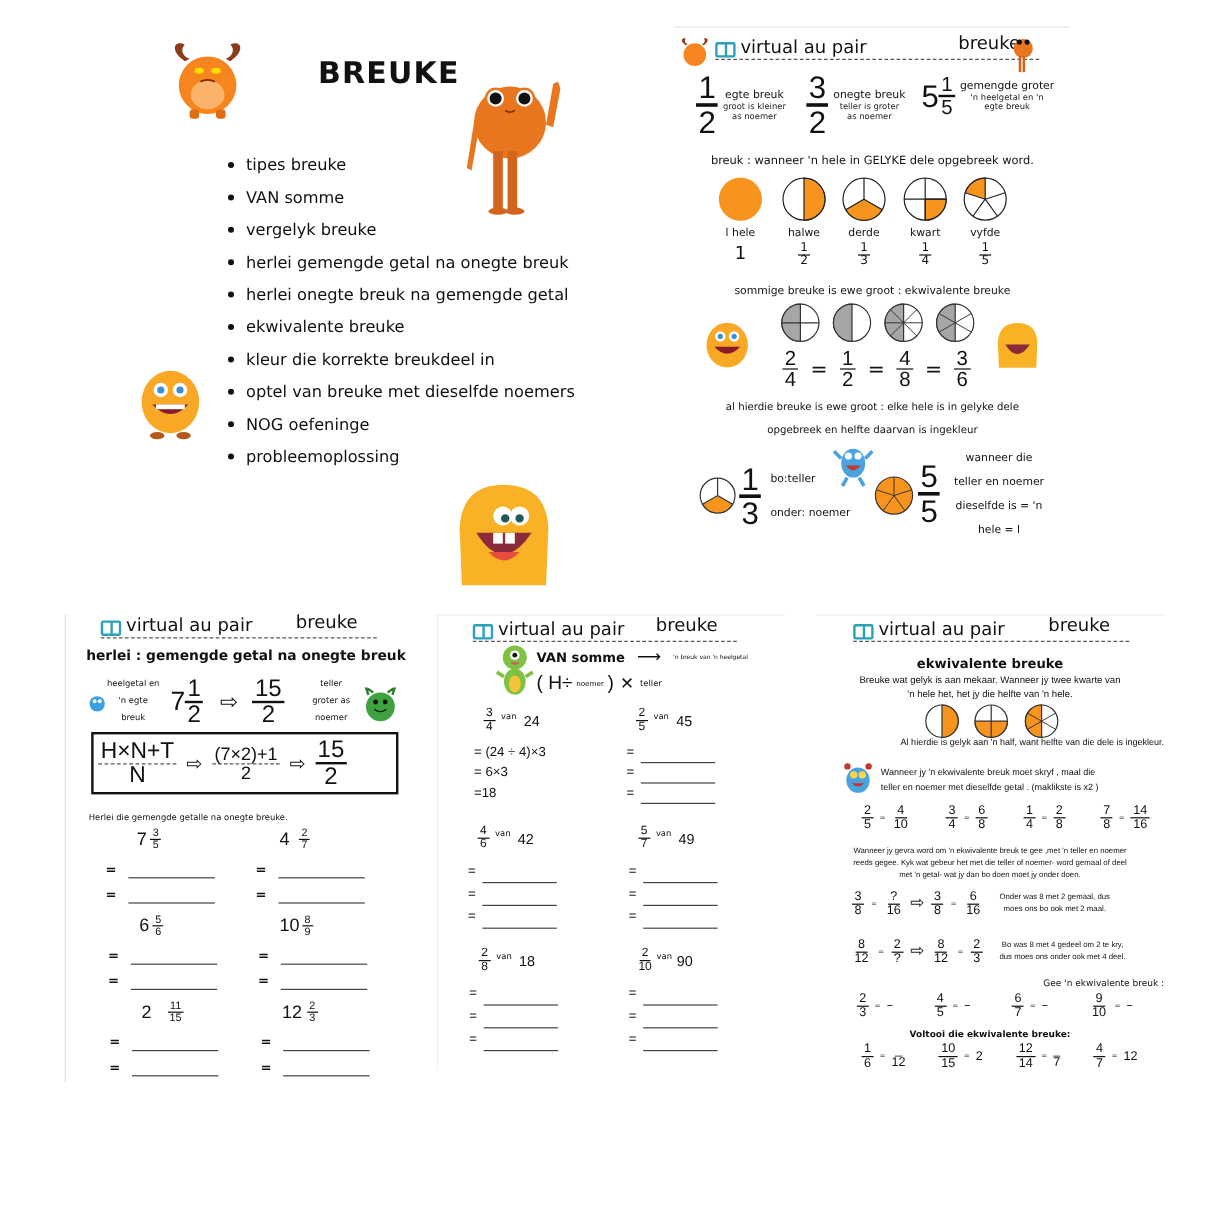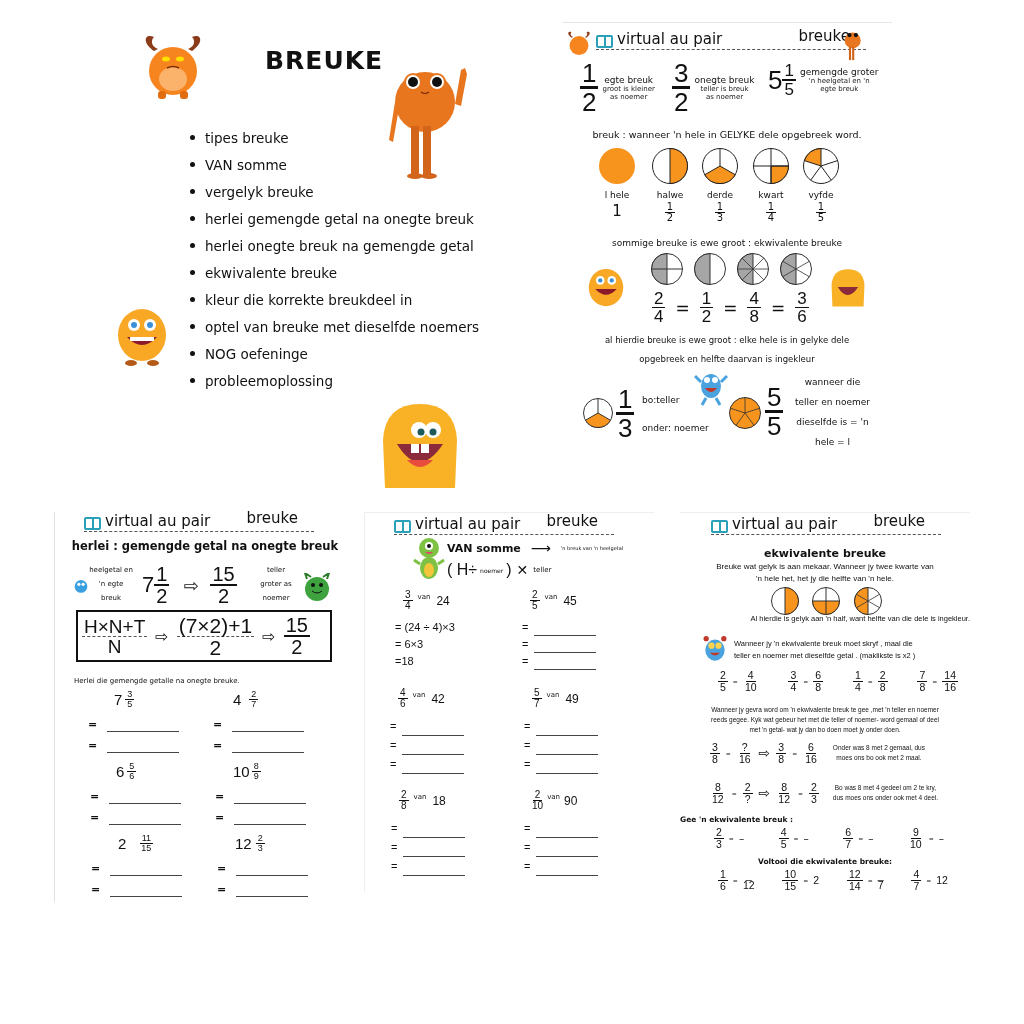--- a/index.html
+++ b/index.html
@@ -169,21 +169,21 @@
     <div class="small">as noemer</div>
   </div>
 </div>
 <div class="abs" style="left:672px;top:60px;display:flex;align-items:center;">
   <span class="frac serif" style="font-size:26px;">
       <span class="n" style="border-bottom-width:3px">3</span>
       <span class="d">2</span>
     </span>
   <div style="margin-left:4px;text-align:center;">
     <div style="font-size:9px">onegte breuk</div>
-    <div class="small">teller is breuk</div>
+    <div class="small">teller is groter</div>
     <div class="small">as noemer</div>
   </div>
 </div>
 <div class="abs" style="left:768px;top:62px;display:flex;align-items:center;">
   <span class="serif" style="font-size:26px;">5</span>
   <span class="frac serif" style="font-size:17px;">
       <span class="n" style="border-bottom-width:2px">1</span>
       <span class="d">5</span>
     </span>
   <div style="margin-left:4px;text-align:center;">
@@ -402,21 +402,21 @@
     <circle cx="18" cy="12" r="2" fill="#111"></circle>
   <path d="M9 18 Q14 22 19 18" stroke="#111" stroke-width="1" fill="none"></path>
 </svg>
 
 <div class="abs" style="left:76px;top:610px;width:256px;height:52px;border:2px solid #111;display:flex;align-items:center;padding-left:4px;">
   <span class="frac serif" style="font-size:19px">
       <span class="n" style="border-bottom:1px dashed #555">H×N+T</span>
       <span class="d">N</span>
     </span>
   <span style="font-size:16px;margin:0 8px">⇨</span>
-  <span class="frac serif" style="font-size:21px">
+  <span class="frac serif" style="font-size:15px">
       <span class="n" style="border-bottom:1px dashed #555">(7×2)+1</span>
       <span class="d">2</span>
     </span>
   <span style="font-size:16px;margin:0 8px">⇨</span>
   <span class="frac serif" style="font-size:20px">
       <span class="n" style="border-bottom-width:2px">15</span>
       <span class="d">2</span>
     </span>
 </div>
 
@@ -758,21 +758,21 @@
   <span class="frac serif">
       <span class="n">2</span>
       <span class="d">3</span>
     </span>
   <span style="font-size:6.5px;text-align:center;line-height:10px;margin-left:8px;font-family:'Liberation Sans',sans-serif;">
       <span style="display:block">Bo was 8 met 4 gedeel om 2 te kry,</span>
       <span style="display:block">dus moes ons onder ook met 4 deel.</span>
     </span>
 </div>
 
-<div class="abs" style="left:680px;top:815px;width:290px;text-align:left;font-size:7.5px;font-weight:700;">Gee 'n ekwivalente breuk :</div>
+<div class="abs" style="left:680px;top:815px;width:290px;text-align:right;font-size:7.5px;font-weight:400;">Gee 'n ekwivalente breuk :</div>
 <div class="abs" style="left:714px;top:827px;width:230px;display:flex;justify-content:space-between;font-size:10.5px;">
   <span style="display:flex;align-items:center;gap:5px;">
       <span class="frac serif">
         <span class="n">2</span>
         <span class="d">3</span>
       </span>
       <span style="font-size:6px">=</span>
       <span>–</span>
     </span>
   <span style="display:flex;align-items:center;gap:5px;">

